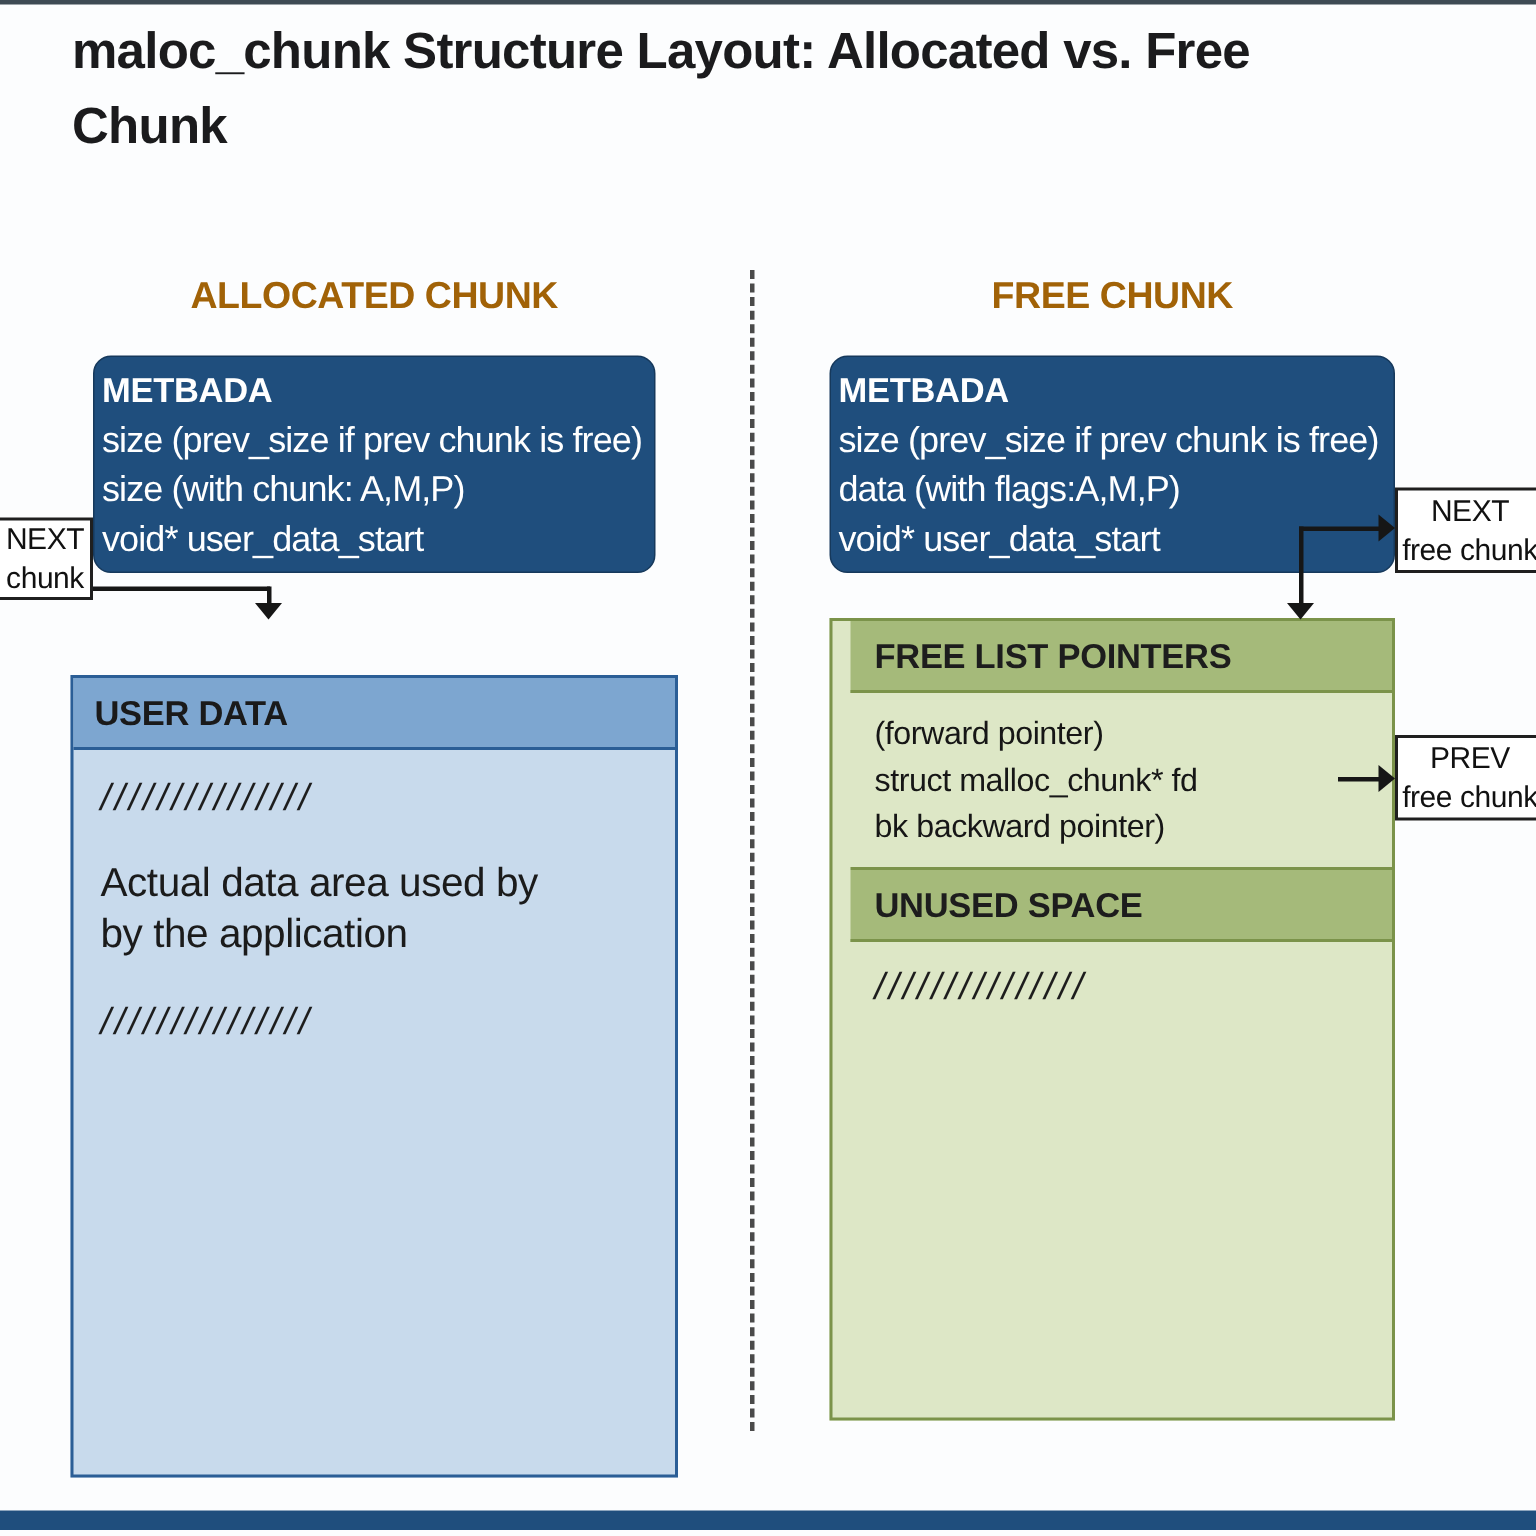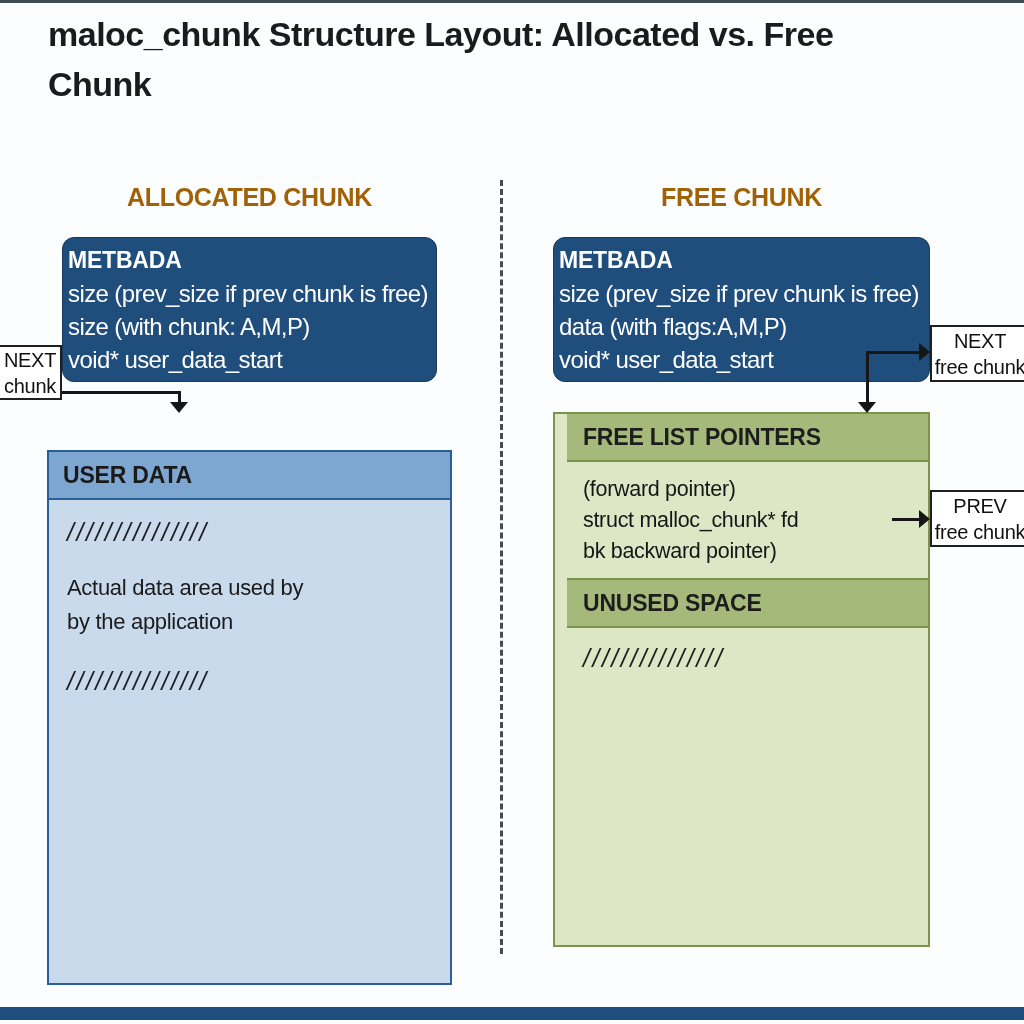--- a/index.html
+++ b/index.html
@@ -28,21 +28,21 @@
   .meta-title{font-size:23px;font-weight:700;margin:0 0 3px 0;letter-spacing:-0.2px;}
   .meta-line{font-size:24px;line-height:33px;letter-spacing:-0.6px;}
 
   .user-box{position:absolute;left:47px;top:412px;width:405px;height:535px;box-sizing:border-box;
     border:2px solid var(--blue_border,#2b5e96);background:var(--user_body_bg,#c8daec);margin-top:38px;}
   .user-header{height:48px;box-sizing:border-box;background:var(--user_header_bg,#7da6d0);
     border-bottom:2px solid var(--blue_border,#2b5e96);display:flex;align-items:center;
     padding-left:14px;font-size:23px;font-weight:700;color:#1a1a1a;letter-spacing:-0.2px;}
   .user-body{padding:18px 18px 0 18px;}
   .hatch{font-size:25px;font-style:italic;letter-spacing:2.5px;color:#1d1d1d;}
-  .user-text{margin-top:24px;font-size:22px;line-height:34px;color:#1b1b1b;letter-spacing:-0.3px;}
+  .user-text{margin-top:24px;font-size:27px;line-height:34px;color:#1b1b1b;letter-spacing:-0.3px;}
   .hatch.second{margin-top:28px;}
 
   .free-box{position:absolute;left:553px;top:412px;width:377px;height:535px;box-sizing:border-box;
     border:2px solid var(--green_border,#7b934a);background:var(--green_body_bg,#dde7c6);padding-left:12px;}
   .green-header{height:48px;box-sizing:border-box;background:var(--green_header_bg,#a5ba7a);
     border-bottom:2px solid var(--green_border,#7b934a);display:flex;align-items:center;
     padding-left:16px;font-size:23px;font-weight:700;color:#1d1d1d;letter-spacing:-0.2px;}
   .pointer-body{height:118px;box-sizing:border-box;border-bottom:2px solid var(--green_border,#7b934a);
     padding:12px 16px;font-size:21.5px;line-height:31px;color:#161616;letter-spacing:-0.3px;}
   .unused-body{padding:16px;}

